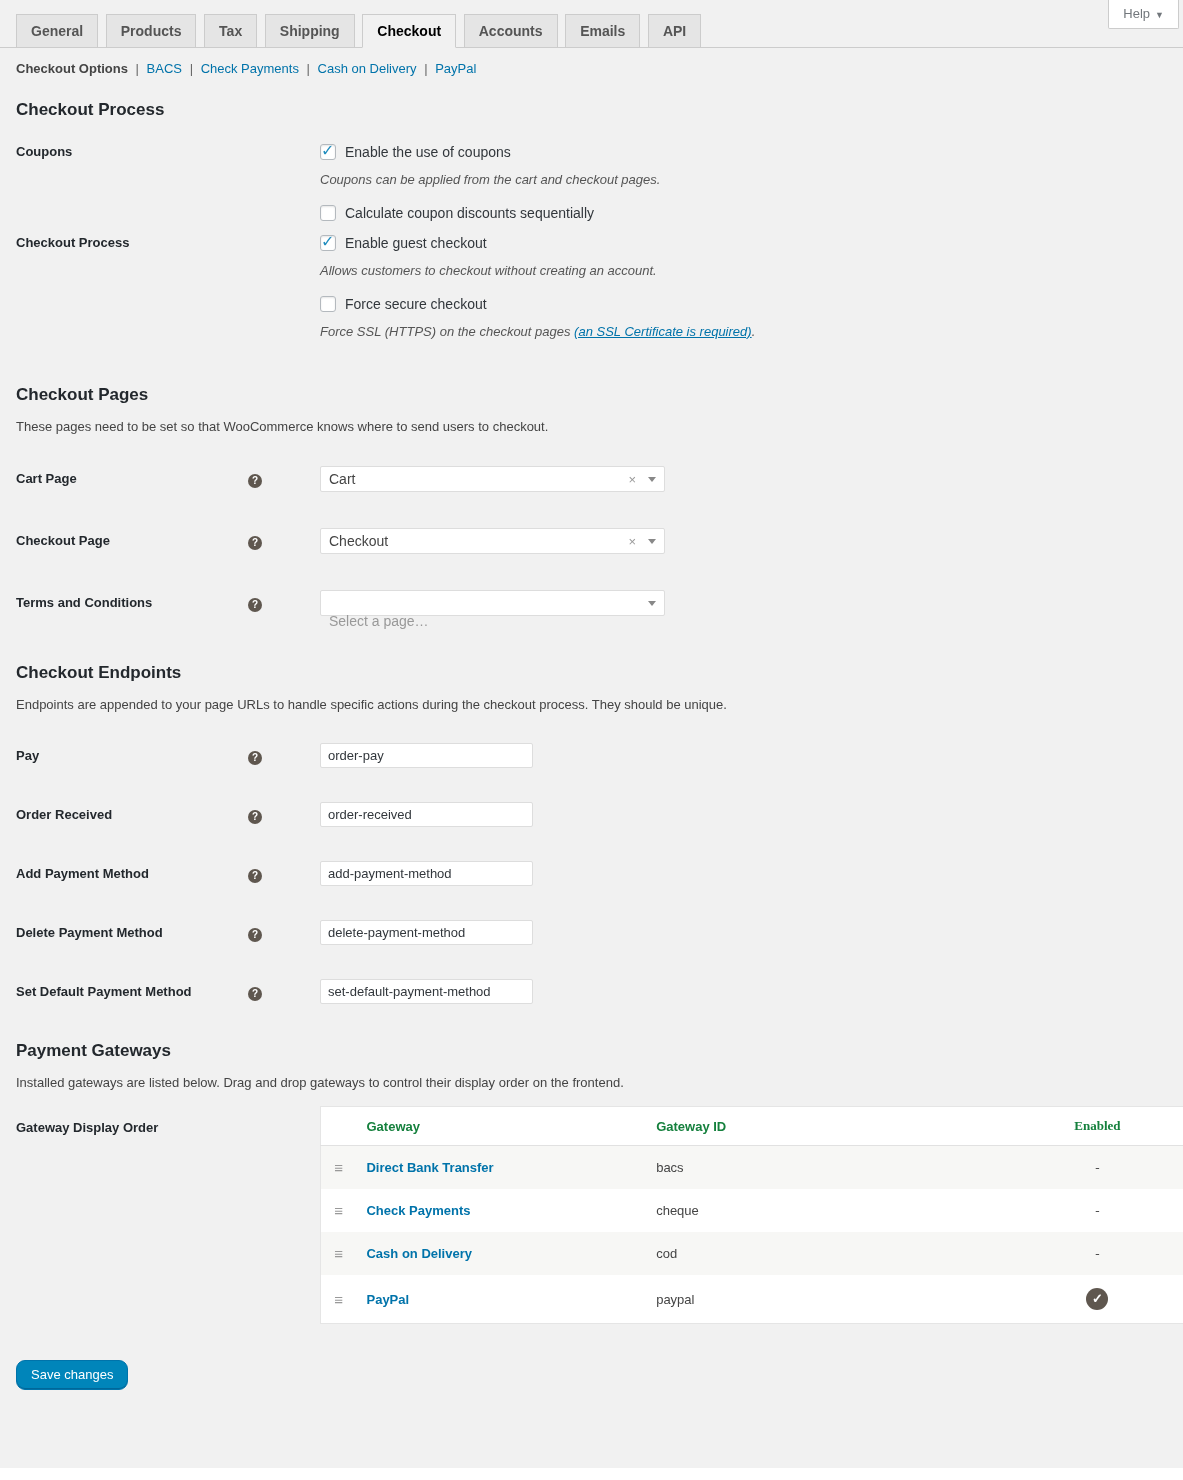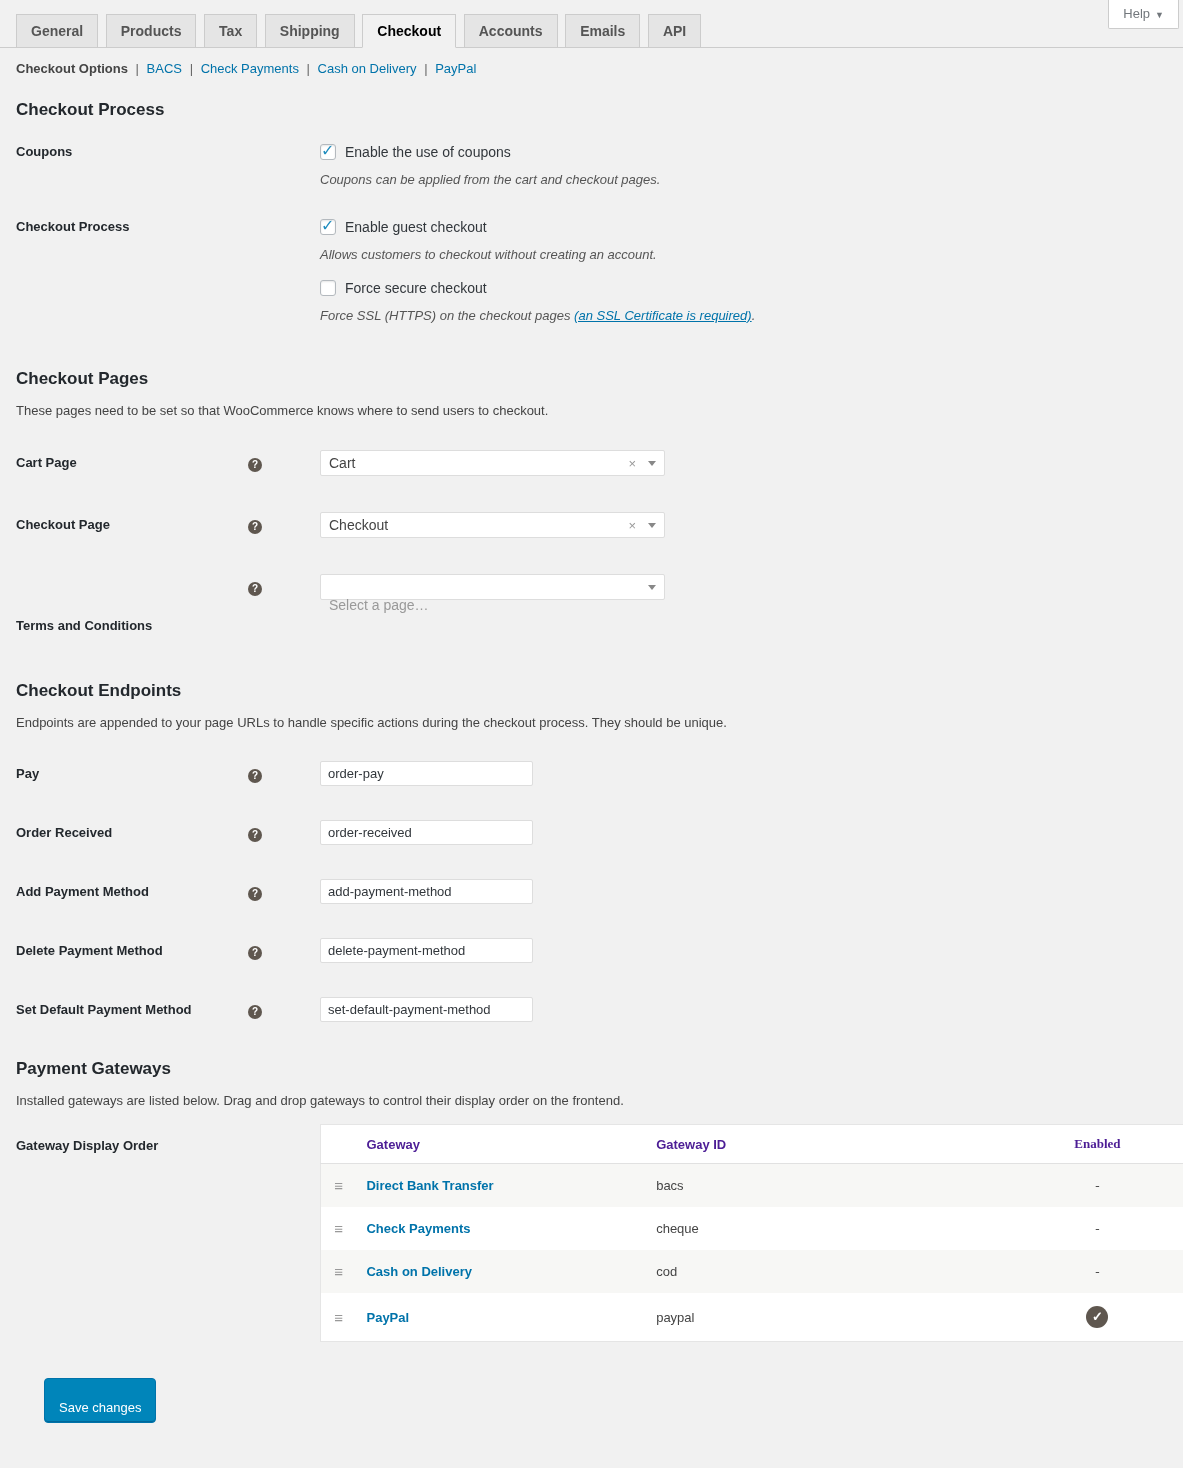--- a/index.html
+++ b/index.html
@@ -114,21 +114,21 @@
     font-family: "Liberation Sans", "DejaVu Sans", sans-serif;
   }
 
   
   .gateways-row { padding: 16px 0 0; }
   .gateways-table {
     width: 900px; background: #fff; border: 1px solid #e5e5e5;
     border-collapse: collapse;
   }
   .gateways-table th {
-    text-align: left; font-weight: bold; color: #4c1d95; font-size: 13px;
+    text-align: left; font-weight: bold; color: #15803d; font-size: 13px;
     padding: 11px 10px; border-bottom: 1px solid #e1e1e1; background: #fff;
   }
   .gateways-table td { padding: 13px 10px; font-size: 13px; color: #444; }
   .gateways-table tr.striped td { background: #f7f7f5; }
   .col-handle { width: 36px; text-align: center; }
   .col-gateway { width: 290px; }
   .col-id { width: 330px; }
   .col-enabled { width: 244px; text-align: center; font-family: Liberation Serif, serif; }
   th.col-enabled { text-align: center; }
   .drag-handle { color: #999; font-size: 15px; cursor: move; }
@@ -136,26 +136,25 @@
   .enabled-dash { color: #444; }
   .enabled-circle {
     display: inline-block; width: 22px; height: 22px; border-radius: 50%;
     background: #5f574f; color: #fff; font-size: 13px; font-weight: bold;
     line-height: 22px; text-align: center;
   }
 
   
   .save-row { margin: 36px 16px 0; }
   .save-button {
-    background: #0085ba; border: 1px solid #0073aa; border-radius: 4px;
+    background: #0085ba; border: 1px solid #0073aa; border-radius: 9px;
     box-shadow: inset 0 -1px 0 #006799;
-    color: #fff; font-size: 13px; padding: 21px 14px 7px;
+    color: #fff; font-size: 13px; padding: 6px 14px 7px;
     cursor: pointer;
     font-family: "Liberation Sans", "DejaVu Sans", sans-serif;
-    margin-left: 28px;
   }
 
   .bottom-strip {
     position: absolute; bottom: 0; left: 0;
     width: 100%; height: 12px; background: #fff;
   }
 </style>
 </head>
 <body>
 
@@ -192,20 +191,24 @@
   <div class="row-label">Coupons</div>
   <div class="help-col"></div>
   <div class="field-col">
     <div class="check-line">
       <span class="checkbox">
           <span class="checkmark">✓</span>
         </span>
       <span class="check-label">Enable the use of coupons</span>
     </div>
     <p class="desc">Coupons can be applied from the cart and checkout pages.</p>
+    <div class="check-line">
+      <span class="checkbox"></span>
+      <span class="check-label">Calculate coupon discounts sequentially</span>
+    </div>
   </div>
 </div>
 
 <div class="form-row fieldset-row" style="padding-top: 14px;">
   <div class="row-label">Checkout Process</div>
   <div class="help-col"></div>
   <div class="field-col">
     <div class="check-line">
       <span class="checkbox">
           <span class="checkmark">✓</span>
@@ -243,21 +246,21 @@
     <div class="field-col">
       <div class="select-box">
         <span class="value">Checkout</span>
         <span class="clear">×</span>
         <span class="dd-arrow"></span>
       </div>
     </div>
   </div>
 
   <div class="form-row pages-row">
-    <div class="row-label" style="padding-top:5px;margin-top:39px;">Terms and Conditions</div>
+    <div class="row-label" style="padding-top:5px;">Terms and Conditions</div>
     <div class="help-col" style="padding-top:6px;"><span class="help-tip">?</span></div>
     <div class="field-col">
       <div class="select-box">
         <span class="value placeholder">Select a page…</span>
         <span class="dd-arrow"></span>
       </div>
     </div>
   </div>
 </div>
 

